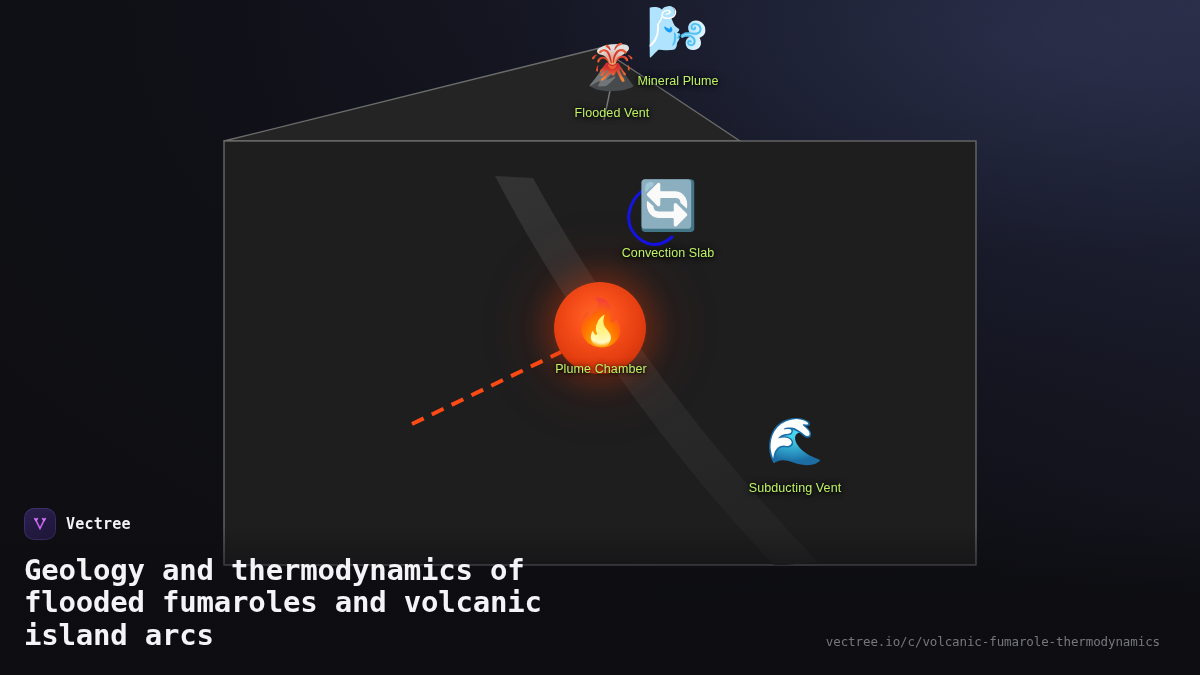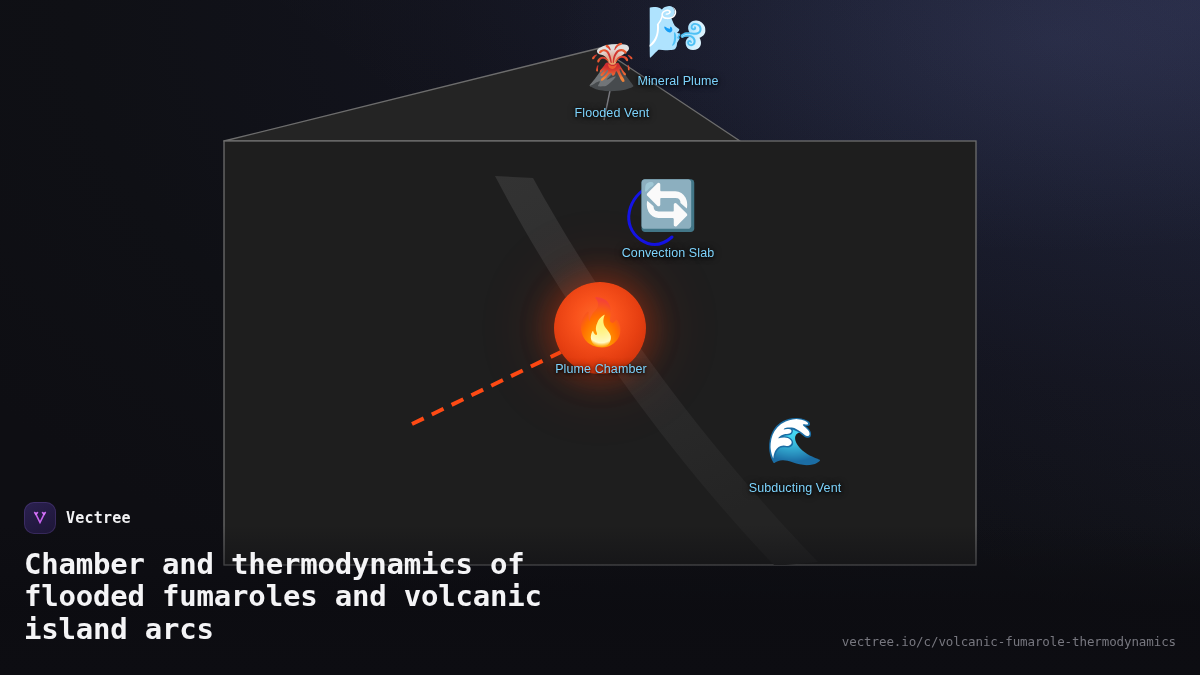--- a/index.html
+++ b/index.html
@@ -55,40 +55,40 @@
     width: 190px;
   }
   .node-icon {
     line-height: 1;
     text-align: center;
     font-family: "DejaVu Sans", sans-serif;
   }
   .node-label {
     margin-top: 17px;
     font-size: 12.5px;
-    color: #7dd3fc;
+    color: #bef264;
     white-space: nowrap;
     text-shadow: 0 1px 3px rgba(0,0,0,0.95), 0 0 7px rgba(0,0,0,0.85);
     letter-spacing: 0.1px;
   }
 
   .magma-glow {
     position: absolute;
     width: 92px; height: 92px;
     border-radius: 50%;
     transform: translate(-50%, -50%);
     background: radial-gradient(circle at 46% 40%,
         #ff6a28 0%, #f9521c 28%, #e63f11 58%, #cf340c 80%, #b72c08 100%);
     box-shadow: 0 0 26px 9px rgba(226,64,16,0.30), 0 0 60px 22px rgba(200,50,10,0.13);
   }
 
   
   #footer {
     position: absolute;
-    left: 0; right: 0; bottom: 12px;
+    left: 0; right: 0; bottom: 6px;
     padding: 0 8px 18px 24px;
     box-sizing: border-box;
   }
   .brand {
     display: flex;
     align-items: center;
     gap: 10px;
     margin-bottom: 14px;
   }
   .brand-mark {
@@ -113,21 +113,21 @@
     font-weight: bold;
     line-height: 1.115;
     color: #f4f4f6;
     letter-spacing: -0.2px;
     max-width: 700px;
     margin: 0;
     white-space: pre-line;
   }
   #url {
     position: absolute;
-    right: 24px;
+    right: 40px;
     bottom: 26px;
     font-family: "DejaVu Sans Mono", monospace;
     font-size: 12.5px;
     color: #77777f;
     letter-spacing: -0.1px;
   }
 </style>
 </head>
 <body>
 
@@ -202,20 +202,20 @@
             <path d="M7.2 7.6 L9.0 5.4"></path>
             <path d="M16.8 7.6 L15.0 5.4"></path>
             <path d="M16.8 7.6 L18.4 5.4"></path>
           </g>
           <circle cx="7.2" cy="7.0" r="1.5" fill="#d479f7"></circle>
           <circle cx="16.8" cy="7.0" r="1.5" fill="#d479f7"></circle>
         </svg>
       </span>
       <span class="brand-name">Vectree</span>
     </div>
-    <h1 id="title">Chamber and thermodynamics of
+    <h1 id="title">Geology and thermodynamics of
 flooded fumaroles and volcanic
 island arcs</h1>
   </div>
 
   <div id="url">vectree.io/c/volcanic-fumarole-thermodynamics</div>
 
 </div>
 
 </body></html>

